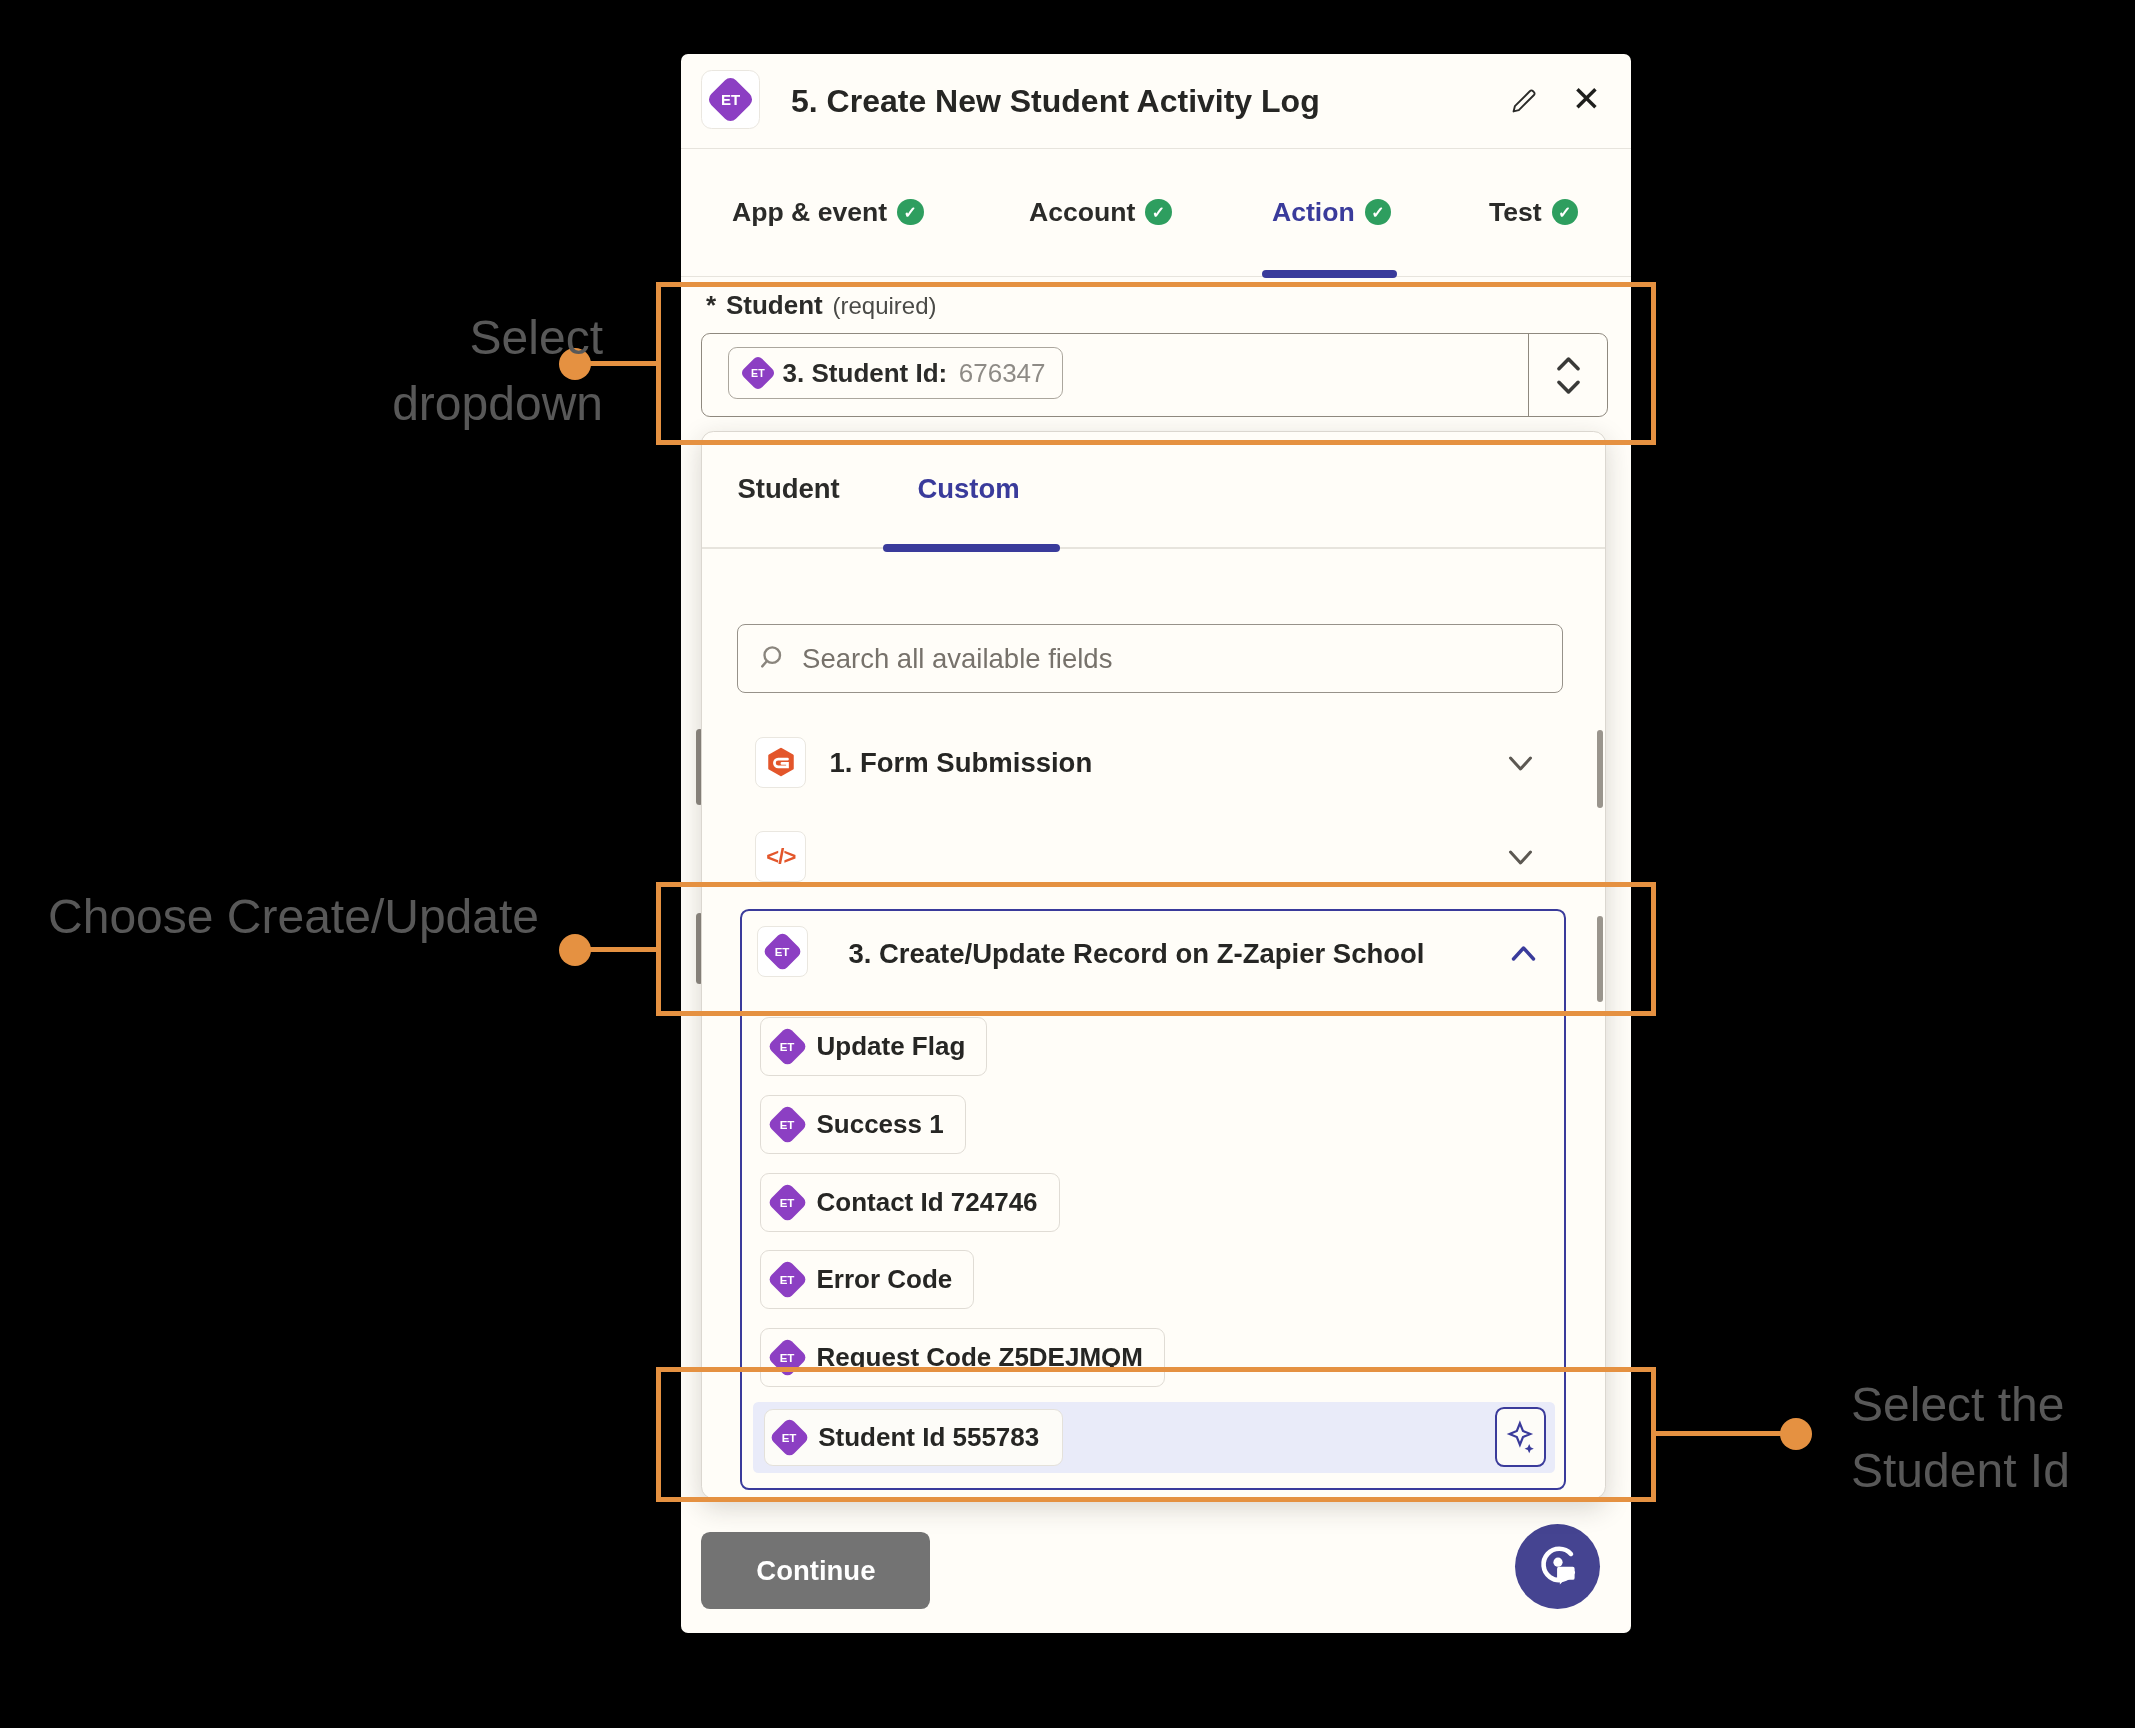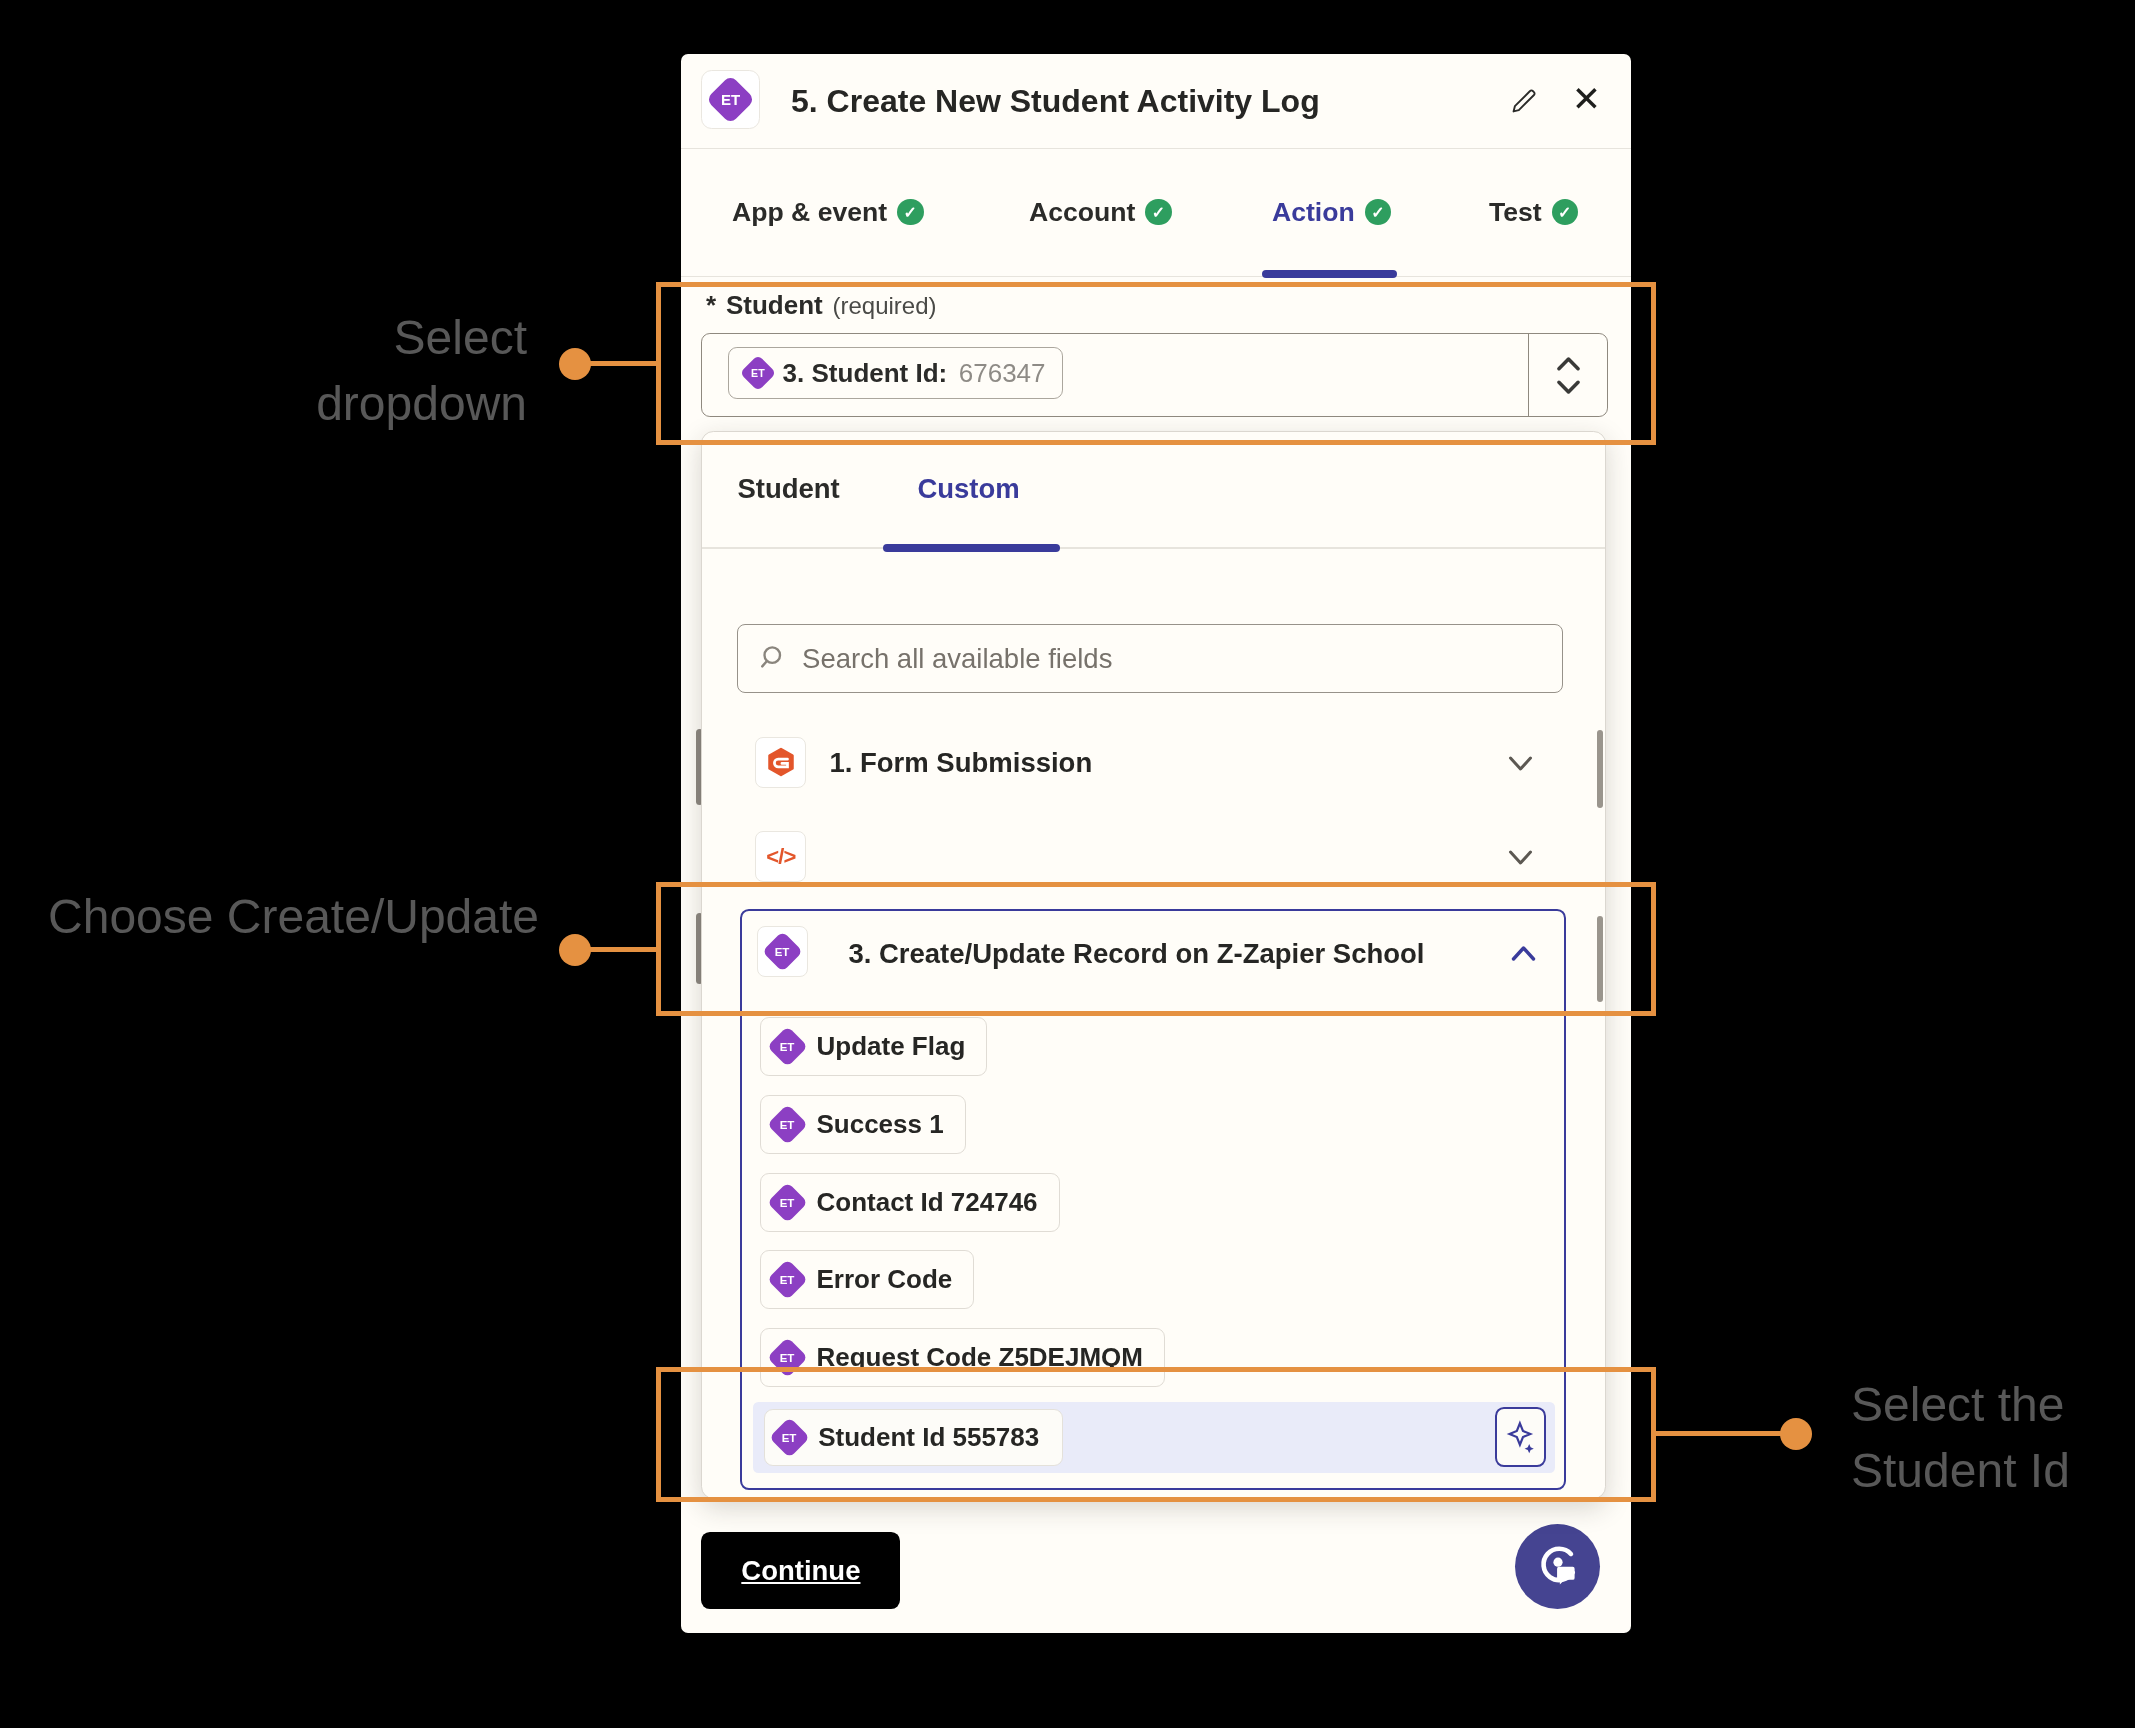--- a/index.html
+++ b/index.html
@@ -78,23 +78,23 @@
         display:flex;align-items:center;gap:14px;padding:0 21px 0 12.4px;box-sizing:border-box;
         font-size:26px;font-weight:700;color:#262624;white-space:nowrap;cursor:pointer;}
 
   .selrow{position:absolute;left:10.6px;top:491px;width:802px;height:71px;background:#E9EBF9;border-radius:5.3px;cursor:pointer;}
   .selchip{position:absolute;left:10.6px;top:7px;height:57px;background:#FDFCF8;border:1.8px solid #E4E1DA;border-radius:8.9px;
            display:flex;align-items:center;gap:14px;padding:0 23px 0 10.6px;box-sizing:border-box;
            font-size:26px;font-weight:700;color:#262624;white-space:nowrap;}
   .sparklebtn{position:absolute;right:8.9px;top:5.3px;width:51px;height:60px;background:#FDFCF8;border:2.7px solid #3A3B9B;
               border-radius:8.9px;display:flex;align-items:center;justify-content:center;box-sizing:border-box;cursor:pointer;}
 
-  .continue{position:absolute;left:20.4px;top:1478px;width:199px;height:77px;background:#000000;border:none;border-radius:8.9px;
+  .continue{position:absolute;left:20.4px;top:1478px;width:229px;height:77px;background:#737373;border:none;border-radius:8.9px;
             color:#fff;font-size:27.5px;font-weight:700;font-family:"Liberation Sans",sans-serif;
-            display:flex;align-items:center;justify-content:center;cursor:pointer;text-decoration:underline;}
+            display:flex;align-items:center;justify-content:center;cursor:pointer;}
   .fab{position:absolute;left:834px;top:1470px;width:85px;height:85px;border-radius:50%;background:#454491;
        display:flex;align-items:center;justify-content:center;cursor:pointer;}
 
   
   .ann-rect{position:absolute;border:5.3px solid #E59141;pointer-events:none;box-sizing:border-box;z-index:9;}
   .ann-line{position:absolute;height:5.3px;background:#E59141;z-index:9;}
   .ann-dot{position:absolute;width:32px;height:32px;border-radius:50%;background:#E59141;z-index:9;}
   .ann-text{position:absolute;font-size:48px;font-weight:300;color:#585858;line-height:66px;z-index:9;white-space:nowrap;}
 </style>
 </head>
@@ -293,21 +293,21 @@
 
   <div class="ann-line" style="left:583px;top:361px;width:75px"></div>
   <div class="ann-dot" style="left:559px;top:348px"></div>
 
   <div class="ann-line" style="left:583px;top:947px;width:75px"></div>
   <div class="ann-dot" style="left:559px;top:934px"></div>
 
   <div class="ann-line" style="left:1654px;top:1431px;width:133px"></div>
   <div class="ann-dot" style="left:1780px;top:1418px"></div>
 
-  <div class="ann-text" style="right:1608px;top:305px;text-align:right">
+  <div class="ann-text" style="right:1532px;top:305px;text-align:right">
     <div>Select</div>
     <div>dropdown</div>
   </div>
   <div class="ann-text" style="right:1596px;top:884px;text-align:right">
     <div>Choose Create/Update</div>
   </div>
   <div class="ann-text" style="left:1851px;top:1372px;text-align:left">
     <div>Select the</div>
     <div>Student Id</div>
   </div>

